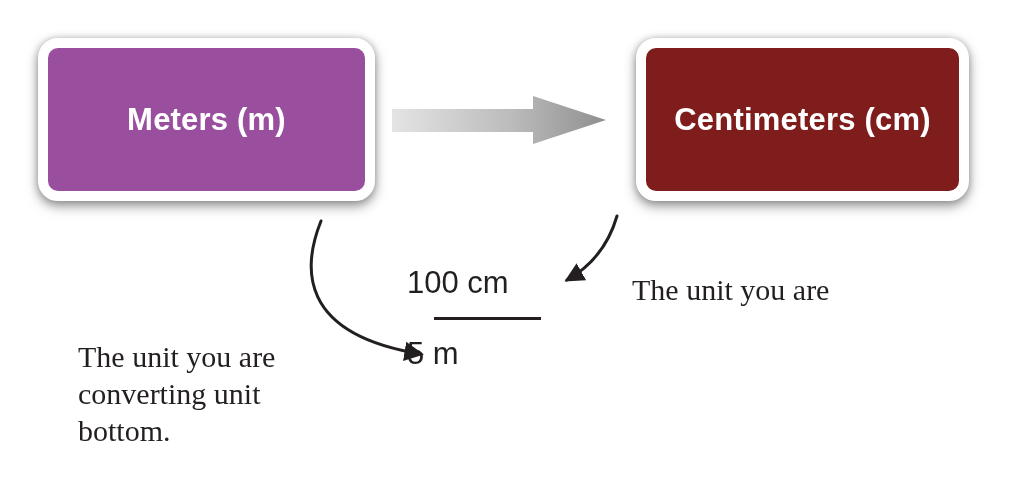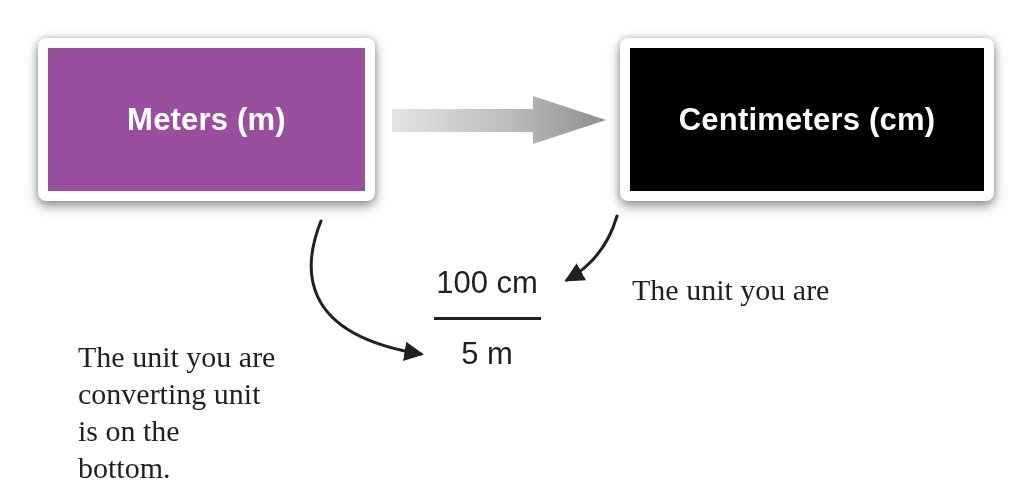--- a/index.html
+++ b/index.html
@@ -14,56 +14,56 @@
     height: 482px;
     background: #ffffff;
     overflow: hidden;
   }
   .unit-box {
     position: absolute;
     top: 38px;
     height: 163px;
     box-sizing: border-box;
     border: 10px solid #ffffff;
-    border-radius: 8px;
+    border-radius: 20px;
     box-shadow: 0 5px 12px rgba(60,60,60,0.55), 0 0 6px rgba(60,60,60,0.25);
     display: flex;
     align-items: center;
     justify-content: center;
   }
   .unit-box .box-label {
     color: #ffffff;
     font-size: 31px;
     font-weight: bold;
     letter-spacing: 0.2px;
     white-space: nowrap;
   }
   #meters-box {
     left: 38px;
     width: 337px;
     background: #9A4F9E;
   }
   #centimeters-box {
-    left: 620px;
-    width: 374px;
-    background: #000000;
+    left: 636px;
+    width: 333px;
+    background: #7f1d1d;
   }
   #arrow-layer {
     position: absolute;
     left: 0;
     top: 0;
     width: 1009px;
     height: 482px;
     pointer-events: none;
   }
   .fraction-part {
     position: absolute;
     left: 407px;
     width: 160px;
-    text-align: center;
+    text-align: left;
     color: #231F20;
     font-size: 31px;
     line-height: 34px;
     white-space: nowrap;
   }
   #fraction-numerator { top: 266px; }
   #fraction-denominator { top: 337px; }
   #fraction-bar {
     position: absolute;
     left: 434px;
@@ -119,17 +119,16 @@
   <div id="fraction-bar"></div>
   <div class="fraction-part" id="fraction-denominator">5 m</div>
 
   <div class="note" id="note-right">
     <div>The unit you are</div>
   </div>
 
   <div class="note" id="note-left">
     <div>The unit you are</div>
     <div>converting unit</div>
-    <div>is on the</div>
     <div>bottom.</div>
   </div>
 
 </div>
 
 </body></html>

